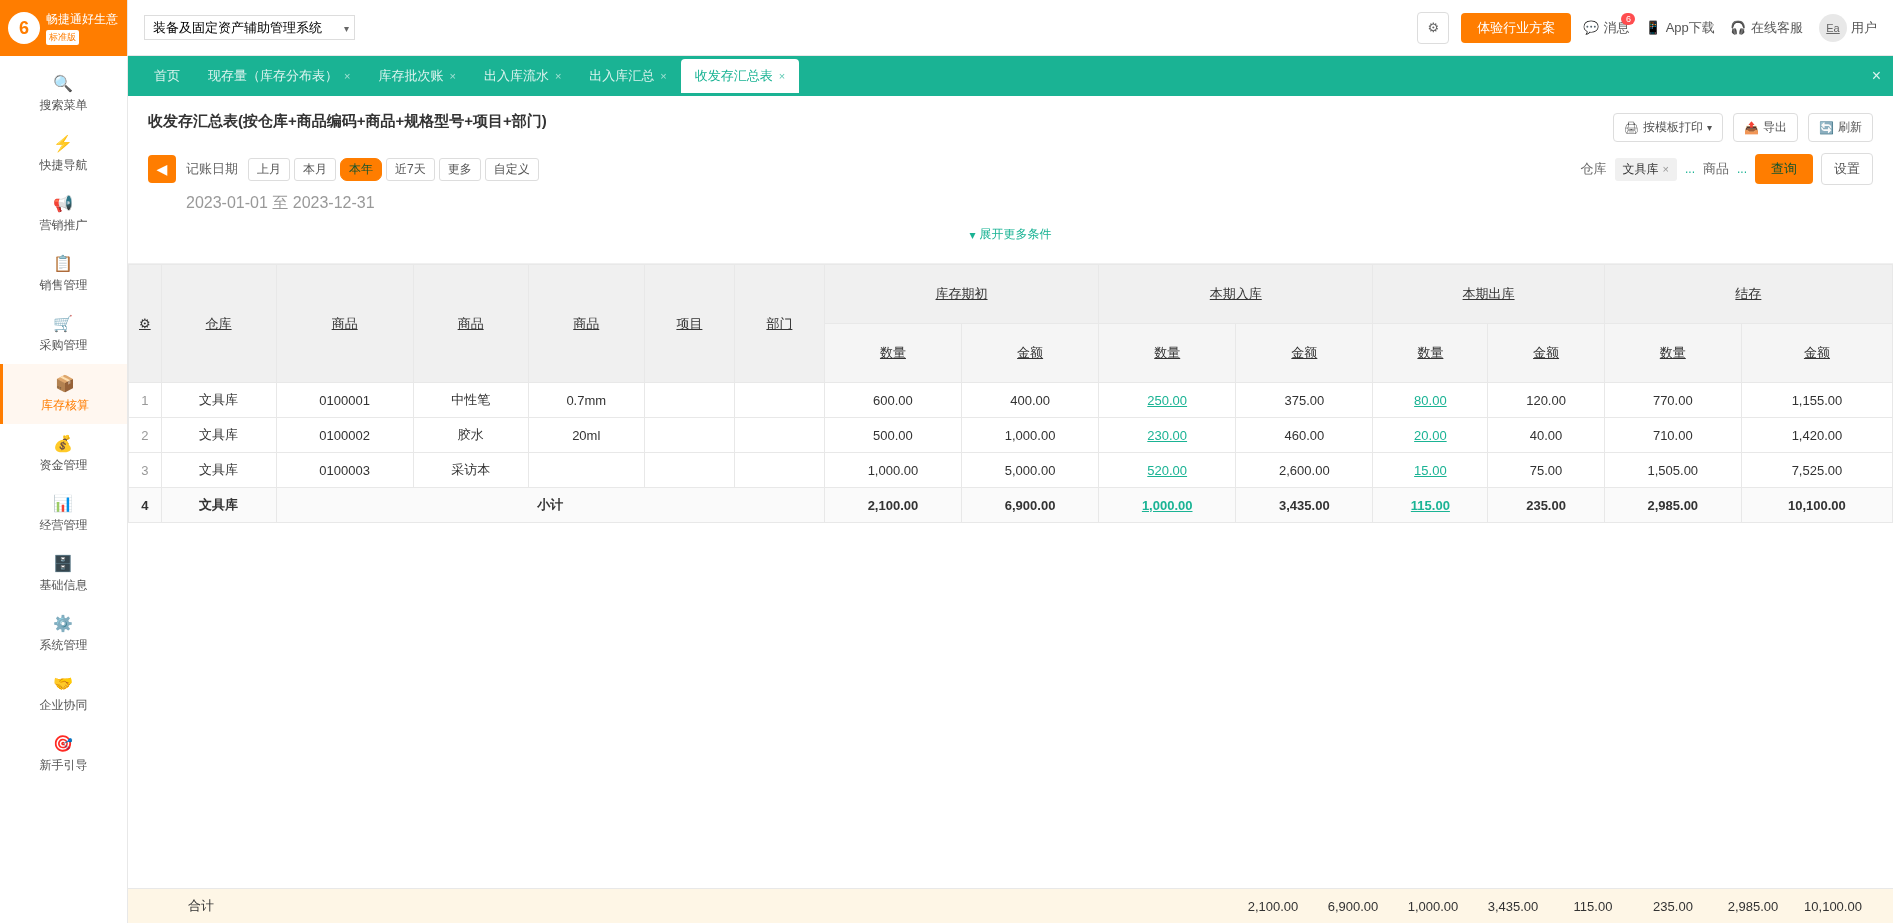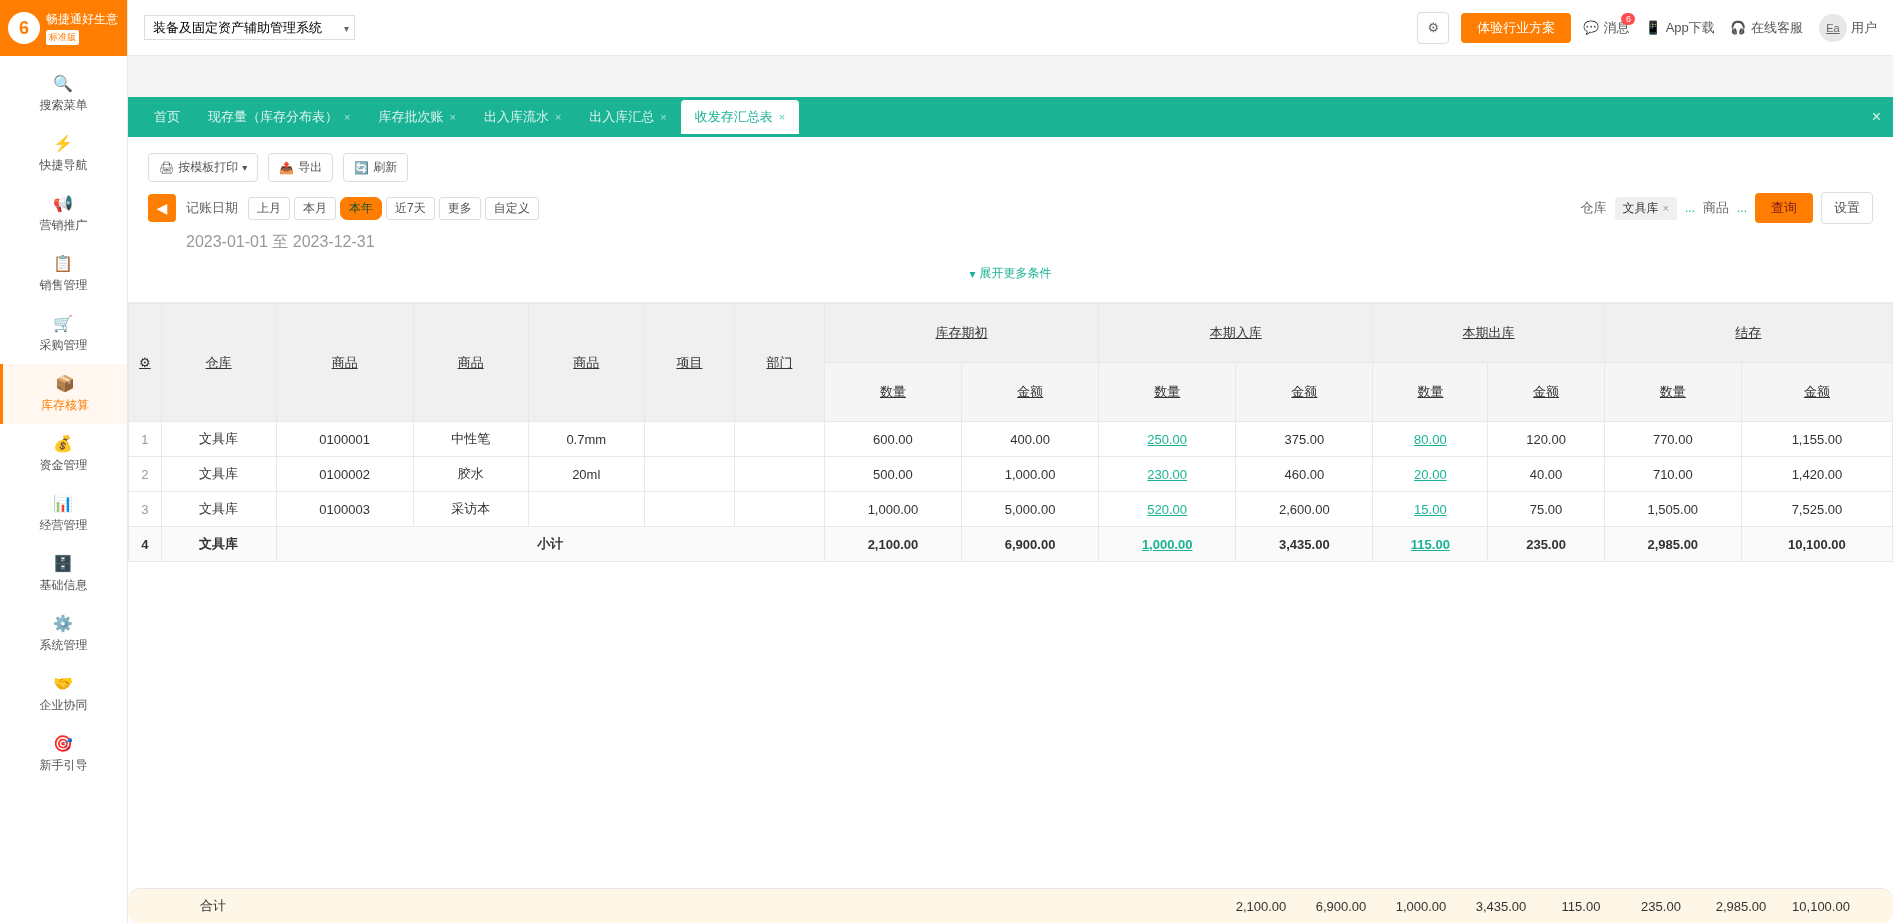--- a/index.html
+++ b/index.html
@@ -27,61 +27,61 @@
     .top-header-select-wrap { position: relative; display: inline-block; }
     .top-header-select-wrap::after { content: '▾'; position: absolute; right: 6px; top: 50%; transform: translateY(-50%); pointer-events: none; font-size: 10px; color: #666; }
     .top-header-gear { width: 32px; height: 32px; border: 1px solid #ddd; border-radius: 4px; display: flex; align-items: center; justify-content: center; cursor: pointer; color: #666; }
     .top-header-try-btn { background: #ff7d00; color: #fff; border: none; border-radius: 4px; padding: 6px 16px; font-size: 13px; cursor: pointer; }
     .top-header-right { display: flex; align-items: center; gap: 16px; color: #555; font-size: 13px; }
     .top-header-right-item { display: flex; align-items: center; gap: 4px; cursor: pointer; position: relative; }
     .notification-badge { position: absolute; top: -6px; right: -6px; background: #ff4d4f; color: #fff; font-size: 9px; border-radius: 8px; padding: 1px 4px; min-width: 14px; text-align: center; }
     .user-avatar { width: 28px; height: 28px; border-radius: 50%; background: #e8e8e8; display: flex; align-items: center; justify-content: center; font-size: 11px; color: #666; text-decoration: underline; }
 
     
-    .tabs-bar { background: #1ab394; display: flex; align-items: center; padding: 0 12px; flex-shrink: 0; min-height: 40px; margin-top: 41px; }
+    .tabs-bar { background: #1ab394; display: flex; align-items: center; padding: 0 12px; flex-shrink: 0; min-height: 40px; }
     .tab-item { display: flex; align-items: center; gap: 6px; padding: 8px 14px; color: rgba(255,255,255,0.85); cursor: pointer; font-size: 13px; border-radius: 4px 4px 0 0; position: relative; }
     .tab-item.active { background: #fff; color: #1ab394; font-weight: 500; }
     .tab-close { font-size: 11px; opacity: 0.7; }
     .tabs-close-all { margin-left: auto; color: rgba(255,255,255,0.85); cursor: pointer; font-size: 16px; }
 
     
     .page-content { flex: 1; background: #fff; overflow-y: auto; padding: 0; }
 
     
     .page-header { padding: 16px 20px 12px; border-bottom: 1px solid #f0f0f0; }
     .page-title { font-size: 15px; font-weight: 600; color: #333; margin-bottom: 12px; }
     .filter-expand-btn { width: 28px; height: 28px; background: #ff7d00; color: #fff; border: none; border-radius: 4px; cursor: pointer; display: flex; align-items: center; justify-content: center; font-size: 14px; flex-shrink: 0; }
     .filter-label { color: #666; font-size: 13px; }
     .date-btns { display: flex; gap: 4px; align-items: center; }
     .date-btn { padding: 2px 8px; border-radius: 3px; border: 1px solid #ddd; background: #fff; color: #555; font-size: 12px; cursor: pointer; }
     .date-btn.active { background: #ff7d00; color: #14532d; border-color: #ff7d00; border-radius: 7px; }
     .date-range { font-size: 16px; color: #999; }
     .filter-tag { display: flex; align-items: center; gap: 4px; background: #f0f0f0; border-radius: 3px; padding: 3px 8px; font-size: 12px; color: #333; }
     .filter-tag-close { color: #999; cursor: pointer; font-size: 11px; }
     .filter-more { color: #1ab394; font-size: 12px; cursor: pointer; }
-    .btn-query { background: #ff7d00; color: #7f1d1d; border: none; border-radius: 4px; padding: 6px 16px; font-size: 13px; cursor: pointer; }
+    .btn-query { background: #ff7d00; color: #14532d; border: none; border-radius: 4px; padding: 6px 16px; font-size: 13px; cursor: pointer; }
     .btn-settings { background: #fff; color: #555; border: 1px solid #ddd; border-radius: 4px; padding: 6px 12px; font-size: 13px; cursor: pointer; }
 
     
     .expand-row { display: flex; justify-content: center; padding: 8px 0; }
     .expand-more-btn { display: flex; align-items: center; gap: 4px; color: #1ab394; font-size: 12px; cursor: pointer; background: none; border: none; }
     .top-action-btn { display: flex; align-items: center; gap: 4px; color: #555; font-size: 13px; cursor: pointer; background: none; border: none; }
 
     
     .table-wrap { padding: 0 0 60px 0; overflow-x: auto; }
     table { width: 100%; border-collapse: collapse; font-size: 13px; }
     thead tr th { background: #f5f5f5; padding: 20px 10px; text-align: center; border: 1px solid #e8e8e8; color: #333; font-weight: 500; white-space: nowrap; text-decoration: underline; }
     thead tr.header-group th { background: #f0f0f0; }
     tbody tr td { padding: 8px 10px; text-align: center; border: 1px solid #e8e8e8; color: #333; white-space: nowrap; }
     tbody tr.subtotal td { background: #fafafa; font-weight: bold; }
     .link-text { color: #1ab394; text-decoration: underline; cursor: pointer; }
     .row-num { color: #999; }
 
     
-    .total-bar { position: fixed; bottom: 0; left: 128px; right: 0; background: #fef6e6; border-top: 1px solid #e8e8e8; display: flex; align-items: center; padding: 8px 32px; z-index: 10; border-radius: 12px; }
+    .total-bar { position: fixed; bottom: 0; left: 128px; right: 0; background: #fef6e6; border-top: 1px solid #e8e8e8; display: flex; align-items: center; padding: 8px 20px; z-index: 10; }
     .total-label { color: #333; font-weight: 500; margin-right: auto; padding-left: 40px; }
     .total-values { display: flex; gap: 0; }
     .total-cell { min-width: 80px; text-align: center; font-size: 13px; color: #333; padding: 0 10px; }
 
     
     ::-webkit-scrollbar { width: 6px; height: 6px; }
     ::-webkit-scrollbar-track { background: #f1f1f1; }
     ::-webkit-scrollbar-thumb { background: #ccc; border-radius: 3px; }
   </style>
 </head>
@@ -208,20 +208,21 @@
       <span>收发存汇总表</span>
       <span class="tab-close">×</span>
     </div>
     <div class="tabs-close-all">×</div>
   </div>
 
   <div class="page-content">
 
     <div class="page-header">
       <div style="display:flex; align-items:center; justify-content:space-between; margin-bottom:10px;">
+        <div class="page-title">收发存汇总表(按仓库+商品编码+商品+规格型号+项目+部门)</div>
         <div style="display:flex; gap:10px; align-items:center;">
           <button class="top-action-btn" style="display:flex;align-items:center;gap:4px;background:#fff;border:1px solid #ddd;border-radius:4px;padding:5px 10px;cursor:pointer;color:#555;font-size:12px;">
             <span>🖨</span>
             <span>按模板打印</span>
             <span style="font-size:10px;">▾</span>
           </button>
           <button class="top-action-btn" style="display:flex;align-items:center;gap:4px;background:#fff;border:1px solid #ddd;border-radius:4px;padding:5px 10px;cursor:pointer;color:#555;font-size:12px;">
             <span>📤</span>
             <span>导出</span>
           </button>

